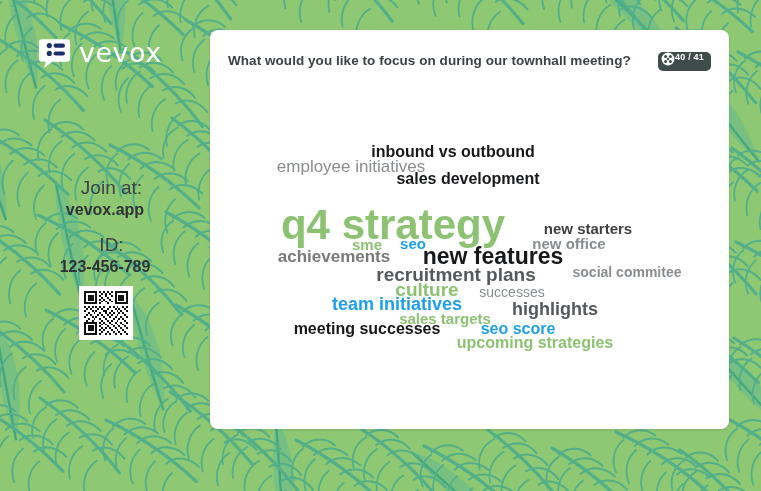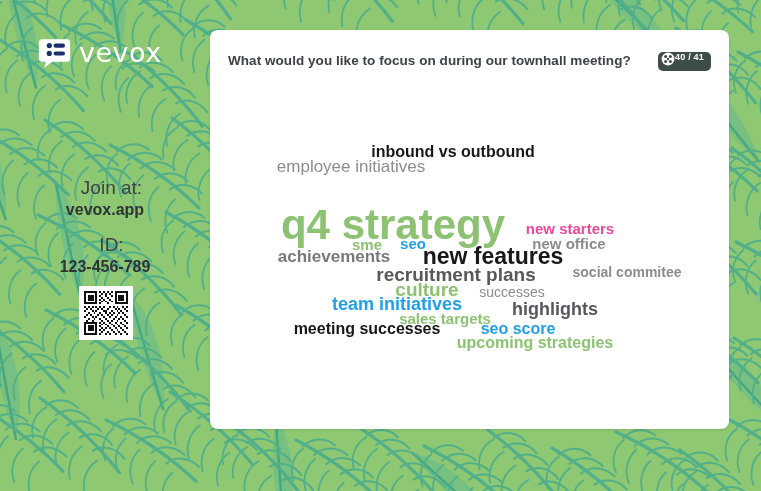--- a/index.html
+++ b/index.html
@@ -469,24 +469,25 @@
           <circle cx="9.4" cy="9.4" r="1.5" fill="#3f4d4a"></circle>
           <circle cx="7" cy="7" r="1.2" fill="#3f4d4a"></circle>
         </svg>
         <span id="badge-count">40 / 41</span>
       </div>
     </div>
 
     <div id="word-cloud">
         <span class="cloud-word" style="left: 243px; top: 60px; font-size: 16px; font-weight: 700; color: rgb(23, 24, 26);">inbound vs outbound</span>
         <span class="cloud-word" style="left: 141px; top: 74px; font-size: 17px; font-weight: 400; color: rgb(138, 141, 143);">employee initiatives</span>
+        <span class="cloud-word" style="left: 258px; top: 87px; font-size: 16px; font-weight: 700; color: rgb(23, 24, 26);">sales development</span>
         <span class="cloud-word" style="left: 183px; top: 133px; font-size: 42px; font-weight: 700; color: rgb(140, 194, 113);">q4 strategy</span>
         <span class="cloud-word" style="left: 157px; top: 152px; font-size: 15px; font-weight: 700; color: rgb(140, 194, 113);">sme</span>
         <span class="cloud-word" style="left: 203px; top: 151px; font-size: 15px; font-weight: 700; color: rgb(31, 160, 232);">seo</span>
-        <span class="cloud-word" style="left: 360px; top: 136px; font-size: 15px; font-weight: 700; color: #ec4899;">new starters</span>
+        <span class="cloud-word" style="left: 378px; top: 136px; font-size: 15px; font-weight: 700; color: #404040;">new starters</span>
         <span class="cloud-word" style="left: 359px; top: 151px; font-size: 15px; font-weight: 700; color: rgb(138, 141, 143);">new office</span>
         <span class="cloud-word" style="left: 124px; top: 164px; font-size: 17px; font-weight: 700; color: rgb(119, 121, 123);">achievements</span>
         <span class="cloud-word" style="left: 283px; top: 164px; font-size: 23px; font-weight: 700; color: rgb(23, 24, 26);">new features</span>
         <span class="cloud-word" style="left: 246px; top: 182px; font-size: 19px; font-weight: 700; color: rgb(85, 89, 92);">recruitment plans</span>
         <span class="cloud-word" style="left: 417px; top: 180px; font-size: 14px; font-weight: 700; color: rgb(138, 141, 143);">social commitee</span>
         <span class="cloud-word" style="left: 217px; top: 197px; font-size: 19px; font-weight: 700; color: rgb(140, 194, 113);">culture</span>
         <span class="cloud-word" style="left: 302px; top: 200px; font-size: 14px; font-weight: 400; color: rgb(138, 141, 143);">successes</span>
         <span class="cloud-word" style="left: 187px; top: 212px; font-size: 18px; font-weight: 700; color: rgb(31, 160, 232);">team initiatives</span>
         <span class="cloud-word" style="left: 345px; top: 217px; font-size: 18px; font-weight: 700; color: rgb(85, 89, 92);">highlights</span>
         <span class="cloud-word" style="left: 235px; top: 226px; font-size: 15px; font-weight: 700; color: rgb(140, 194, 113);">sales targets</span>

